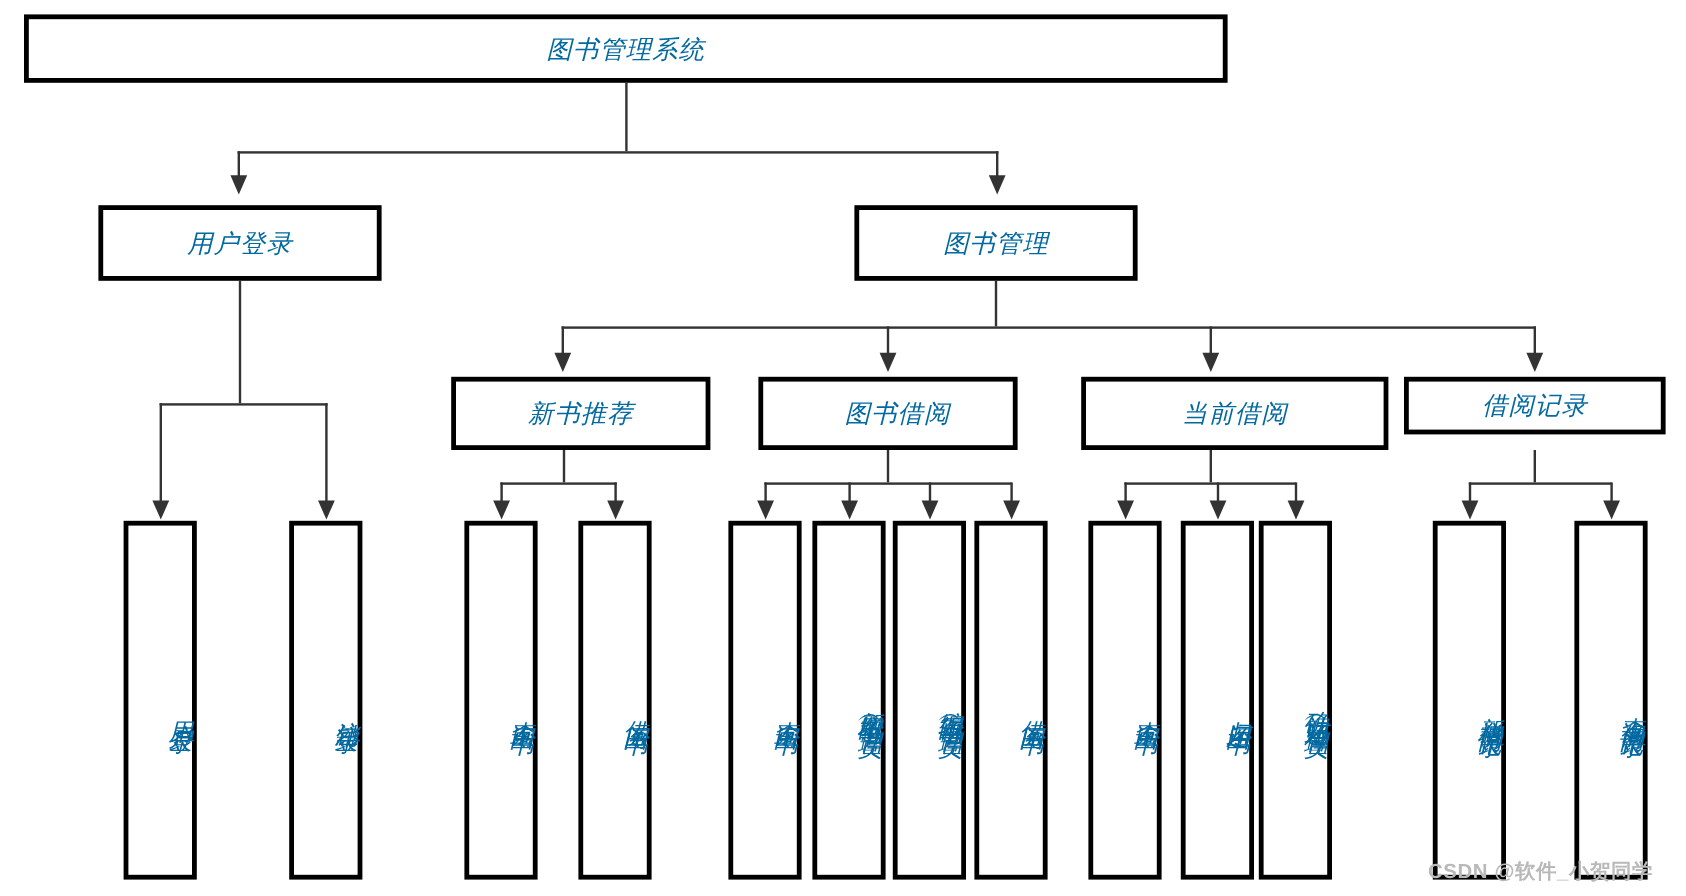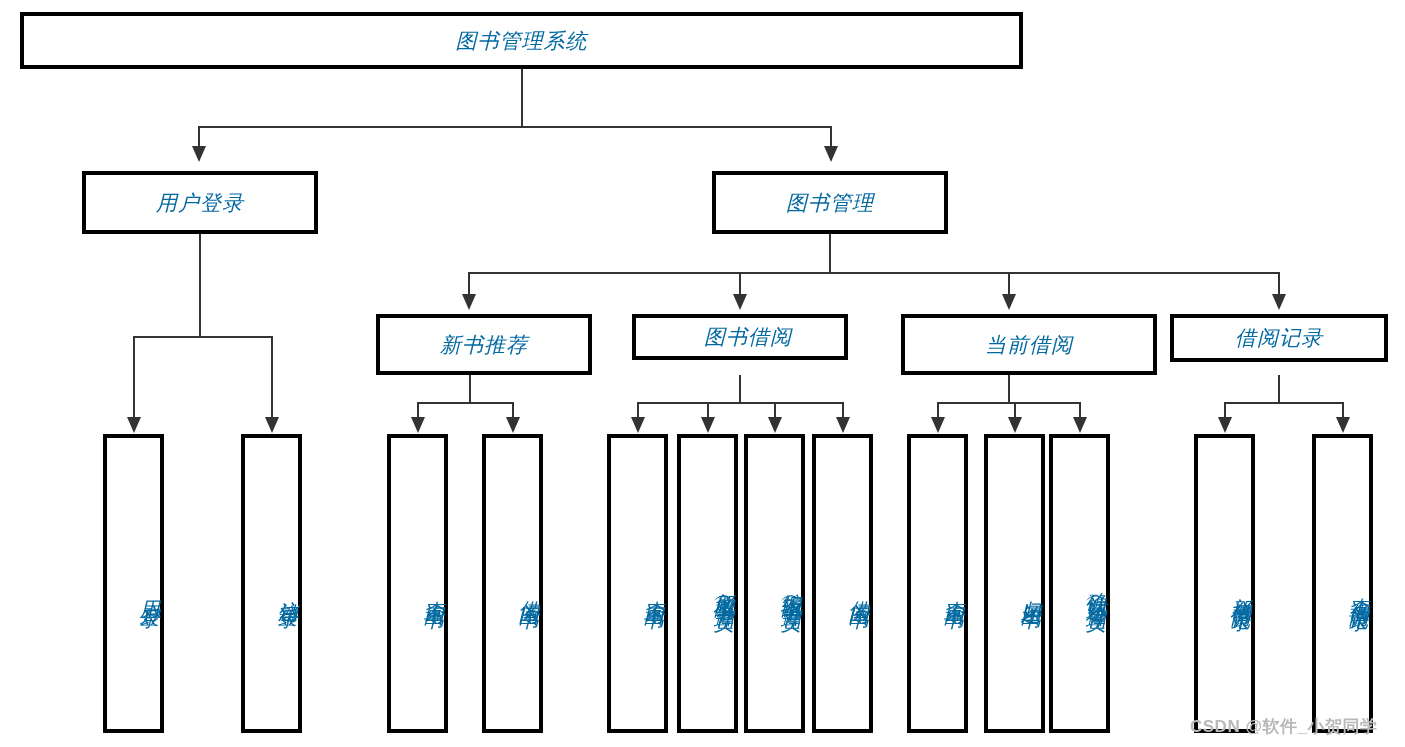--- a/index.html
+++ b/index.html
@@ -117,21 +117,21 @@
   <div class="line-v" style="left:739px; top:272px; height:24px;"></div>
   <div class="arrow" style="left:733px; top:294px;"></div>
   <div class="line-v" style="left:1008px; top:272px; height:24px;"></div>
   <div class="arrow" style="left:1002px; top:294px;"></div>
   <div class="line-v" style="left:1278px; top:272px; height:24px;"></div>
   <div class="arrow" style="left:1272px; top:294px;"></div>
 
   <div class="node node-h" style="left:362px; top:314px; width:216px; height:61px;margin-left:14px;">
     <span>新书推荐</span>
   </div>
-  <div class="node node-h" style="left:632px; top:314px; width:216px; height:46px;padding-left:16px;">
+  <div class="node node-h" style="left:632px; top:314px; width:216px; height:61px;padding-left:16px;">
     <span>图书借阅</span>
   </div>
   <div class="node node-h" style="left:901px; top:314px; width:256px; height:61px;">
     <span>当前借阅</span>
   </div>
   <div class="node node-h" style="left:1170px; top:314px; width:218px; height:48px;">
     <span>借阅记录</span>
   </div>
 
   <div class="line-v" style="left:469px; top:375px; height:27px;"></div>

